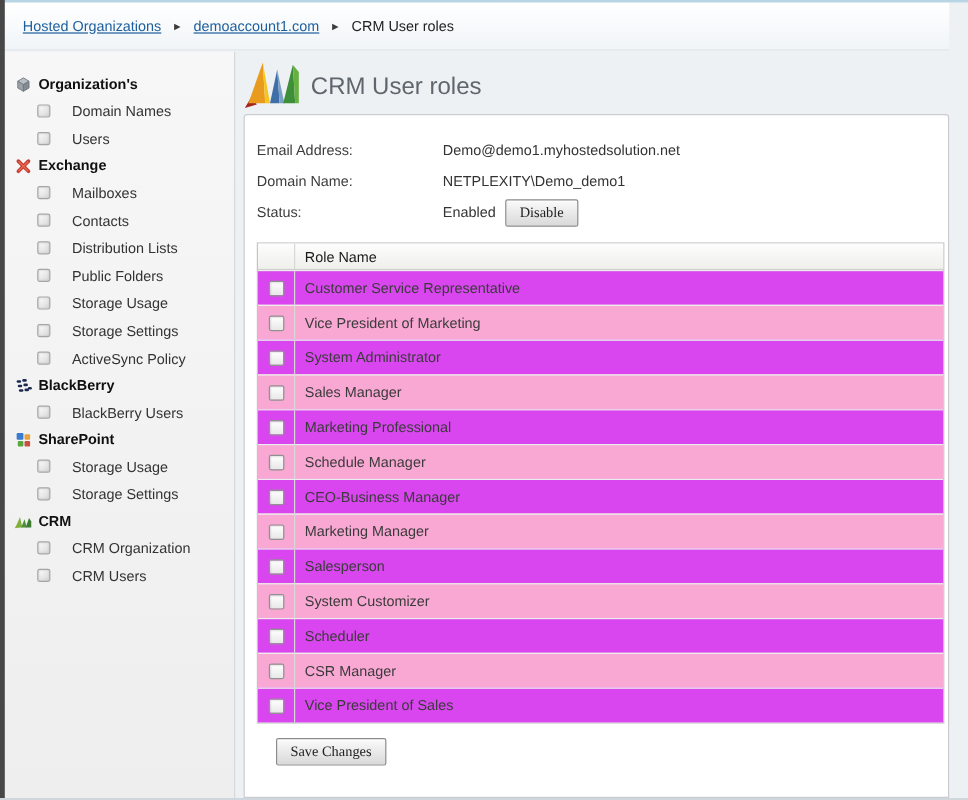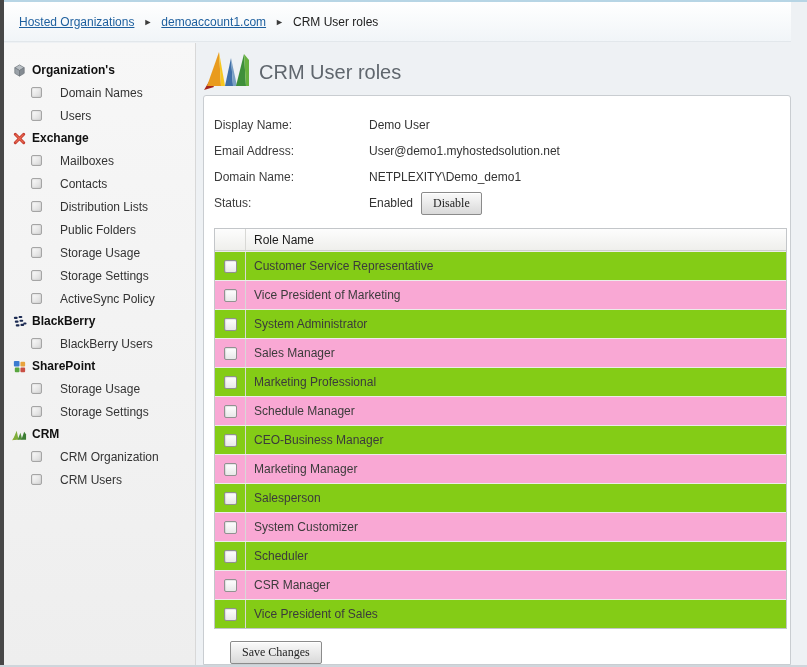--- a/index.html
+++ b/index.html
@@ -44,21 +44,21 @@
     box-shadow:inset 0 1px 0 #ffffff;cursor:pointer;font-family:Liberation Serif, serif;}
 
   .roles-table{margin-top:12px;border:1px solid #c3c6c9;}
   .tbl-header{display:flex;height:22px;align-items:stretch;
     background:linear-gradient(#fdfdfd,#efefec);border-bottom:1px solid #cfcfcc;
     font-weight:normal;font-size:12px;color:#1a1a1a;}
   .cb-col{width:31px;flex:none;border-right:1px solid #d8d8d5;
     display:flex;align-items:center;justify-content:center;}
   .role-col{padding-left:8px;display:flex;align-items:center;}
   .tbl-row{display:flex;height:29px;align-items:stretch;border-top:1px solid #ececea;
-    font-size:12px;color:#3b3b3b;background:#84cc16;}
+    font-size:12px;color:#3b3b3b;background:#d946ef;}
   .tbl-row.alt{background:#f9a8d4;}
   .checkbox{width:13px;height:13px;border:1px solid #919191;border-radius:2px;
     background:linear-gradient(#ffffff,#e8e8e8);box-shadow:inset 1px 1px 1px rgba(0,0,0,0.10);
     cursor:pointer;}
   .save-row{margin-top:12px;}
 </style>
 </head>
 <body>
 
 <div class="page">
@@ -207,26 +207,22 @@
               <polygon points="27,9 33,37 29,37" fill="#7aa0c4"></polygon>
               <polygon points="32,37 40,5 42,37" fill="#3e8f3a"></polygon>
               <polygon points="40,5 45,11 45,37 42,37" fill="#67b13f"></polygon>
             </svg></span>
         <span class="page-title">CRM User roles</span>
       </div>
 
       <div class="panel">
         <div id="fields">
             <div class="field-row">
-              <span class="field-label">Display Name:</span>
-              <span class="field-value">Demo User</span>
-            </div>
-            <div class="field-row">
               <span class="field-label">Email Address:</span>
-              <span class="field-value">User@demo1.myhostedsolution.net</span>
+              <span class="field-value">Demo@demo1.myhostedsolution.net</span>
             </div>
             <div class="field-row">
               <span class="field-label">Domain Name:</span>
               <span class="field-value">NETPLEXITY\Demo_demo1</span>
             </div>
             <div class="field-row">
               <span class="field-label">Status:</span>
               <span class="field-value">Enabled</span>
               <button class="btn">Disable</button>
             </div>

